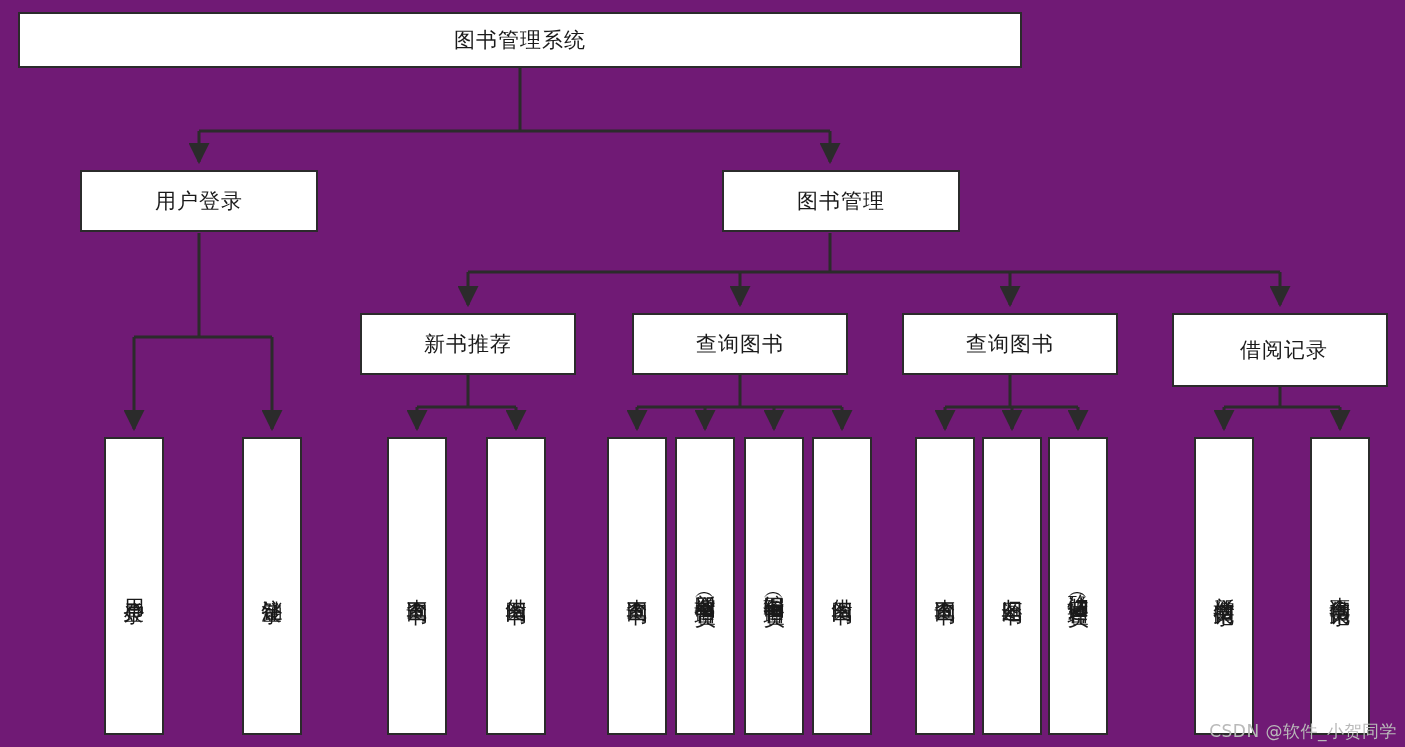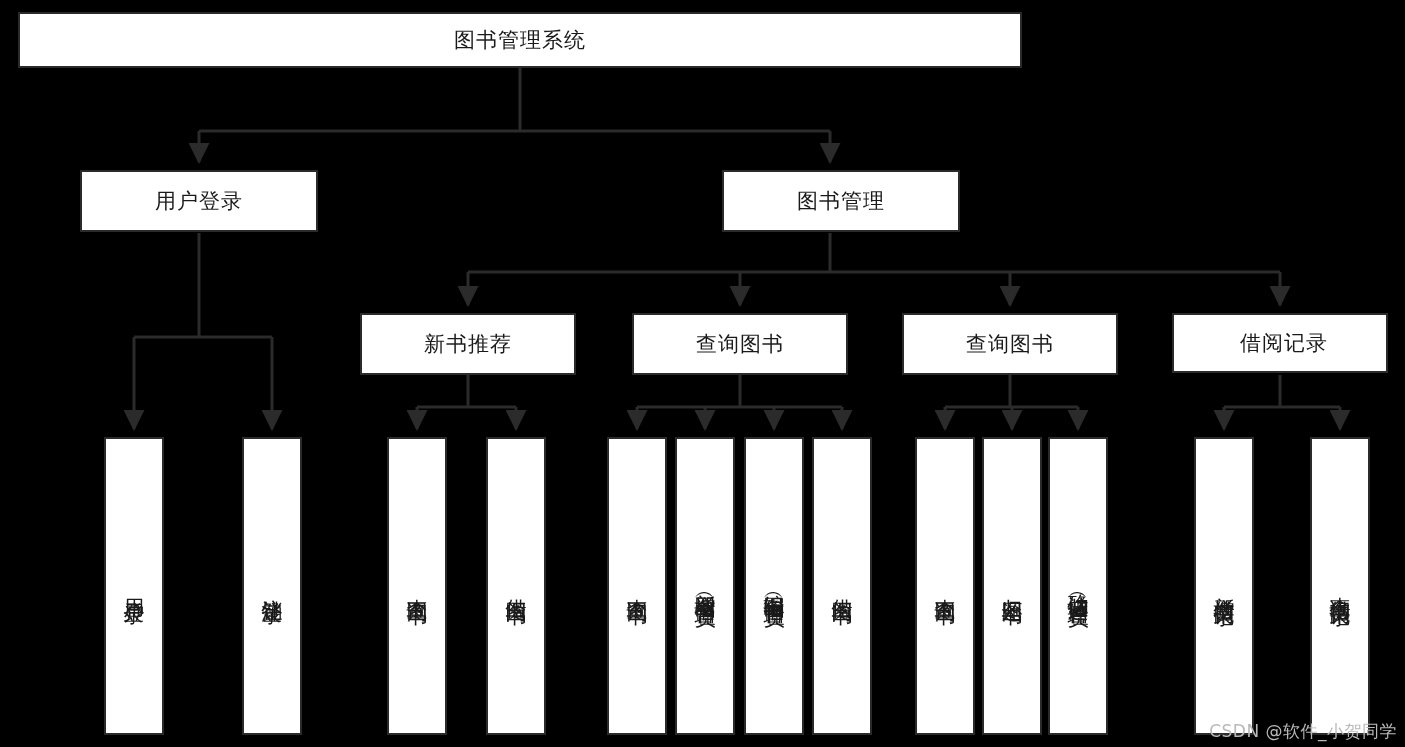--- a/index.html
+++ b/index.html
@@ -8,21 +8,21 @@
     padding: 0;
     background: #ffffff;
   }
   body {
     font-family: "DejaVu Sans", "Liberation Sans", sans-serif;
   }
   #diagram-root {
     position: relative;
     width: 1405px;
     height: 747px;
-    background: #000000;
+    background: #701a75;
     overflow: hidden;
   }
   #diagram-svg {
     position: absolute;
     left: 0;
     top: 0;
     width: 1405px;
     height: 747px;
   }
   .node-box {
@@ -137,21 +137,21 @@
 
   <div class="node-box horizontal" style="left:360px; top:313px; width:216px; height:62px;">
     <span class="node-label">新书推荐</span>
   </div>
   <div class="node-box horizontal" style="left:632px; top:313px; width:216px; height:62px;">
     <span class="node-label">查询图书</span>
   </div>
   <div class="node-box horizontal" style="left:902px; top:313px; width:216px; height:62px;">
     <span class="node-label">查询图书</span>
   </div>
-  <div class="node-box horizontal" style="left:1172px; top:313px; width:216px; height:60px;padding-left:8px;">
+  <div class="node-box horizontal" style="left:1172px; top:313px; width:216px; height:74px;padding-left:8px;">
     <span class="node-label">借阅记录</span>
   </div>
 
   <div class="node-box vertical" style="left:104px; top:437px; width:60px; height:298px;">
     <span class="node-label">用户登录</span>
   </div>
   <div class="node-box vertical" style="left:242px; top:437px; width:60px; height:298px;">
     <span class="node-label">注销登录</span>
   </div>
 

